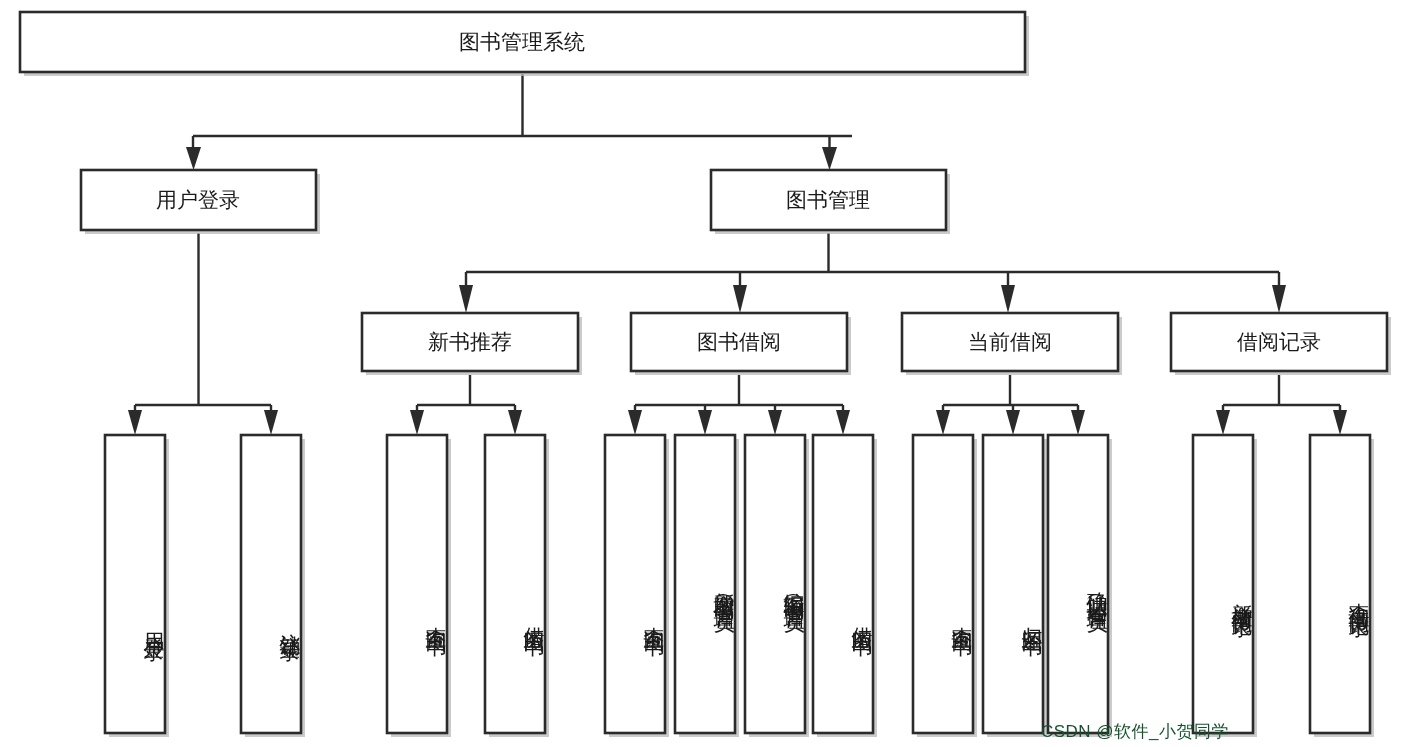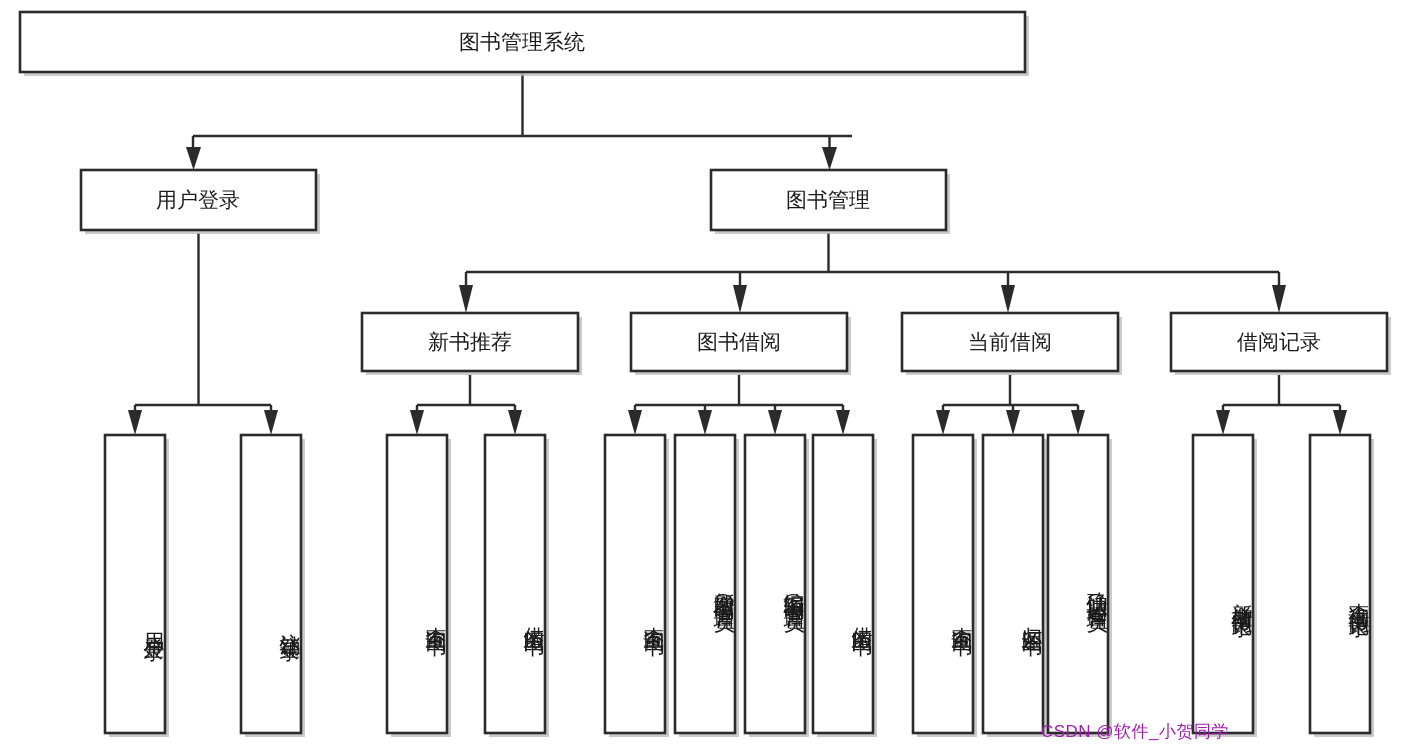--- a/index.html
+++ b/index.html
@@ -71,21 +71,21 @@
     align-items: flex-start;
     justify-content: center;
     pointer-events: none;
   }
   .watermark {
     position: absolute;
     right: 8px;
     bottom: 4px;
     font-family: "Liberation Sans", "DejaVu Sans", sans-serif;
     font-size: 17px;
-    color: #a21caf;
+    color: #14532d;
     letter-spacing: 0.5px;
     white-space: nowrap;
     text-align: center;
   }
 </style>
 </head>
 <body>
 
 <div id="diagram-root">
 

